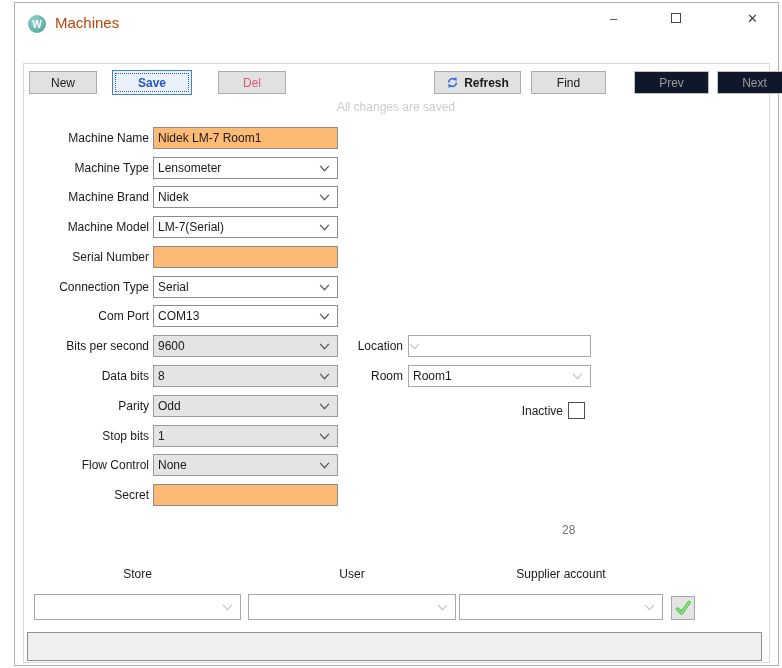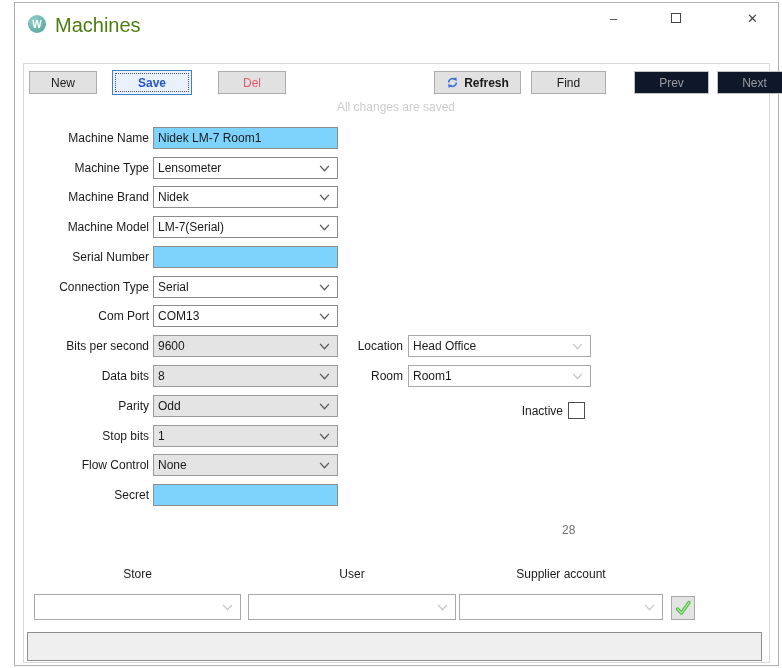--- a/index.html
+++ b/index.html
@@ -5,41 +5,41 @@
   * { margin:0; padding:0; box-sizing:border-box; }
   html,body { width:782px; height:668px; background:#ffffff;
     font-family:"Liberation Sans", sans-serif; overflow:hidden; }
   .window { position:absolute; left:14px; top:2px; width:765px; height:664px;
     background:#fff; border:1px solid #b0b0b0; }
   
   .titlebar { position:absolute; left:0; top:0; width:100%; height:42px; background:#fff; }
   .app-icon { position:absolute; left:13px; top:12px; width:18px; height:18px; border-radius:50%;
     background:radial-gradient(circle at 35% 30%, #8ed0c9, #4d9e97);
     color:#fff; font-size:10px; font-weight:bold; display:flex; align-items:center; justify-content:center; }
-  .title { position:absolute; left:40px; top:11px; font-size:20px; color:#4d7c0f; }
+  .title { position:absolute; left:40px; top:11px; font-size:15px; color:#c2410c; }
   .winbtn { position:absolute; top:0; width:45px; height:30px; display:flex; align-items:center;
     justify-content:center; color:#444; font-size:13px; cursor:default; }
   .maxbox { width:10px; height:10px; border:1px solid #444; display:inline-block; }
   
   .panel { position:absolute; left:8px; top:60px; width:747px; height:600px;
     border:1px solid #d8d8d8; background:#fff; }
   
   .btn { position:absolute; top:68px; height:23px; background:#e1e1e1; border:1px solid #adadad;
     font-size:12px; color:#1a1a1a; display:flex; align-items:center; justify-content:center; cursor:default; }
   .btn.save { background:#e9f2fb; border:1px solid #3f82c8; color:#2653cc; font-weight:bold;
     outline:1px dotted #44536e; outline-offset:-4px; top:67px; height:25px; }
   .btn.del { color:#e25a6e; }
   .btn.disabled { background:#0f172a; border-color:#c2c2c2; color:#9b9b9b;margin-left:20px; }
   .btn .ricon { margin-right:5px; display:inline-flex; }
   .status { position:absolute; left:281px; top:97px; width:200px; text-align:center;
     font-size:12px; color:#cccccc; }
   
   .lbl { position:absolute; left:0; width:134px; text-align:right; font-size:12px;
     color:#1a1a1a; line-height:22px; height:22px; }
-  .txt { position:absolute; width:185px; height:22px; border:1px solid #8c8c8c; background:#7dd3fc;
+  .txt { position:absolute; width:185px; height:22px; border:1px solid #8c8c8c; background:#fdba74;
     font-family:"Liberation Sans", sans-serif; font-size:12px; color:#1a1a1a; padding:0 4px; }
   .combo { position:absolute; width:185px; height:22px; border:1px solid #8c8c8c; background:#fff;
     display:flex; align-items:center; cursor:default; }
   .combo .cval { flex:1; font-size:12px; color:#1a1a1a; padding-left:4px; white-space:nowrap; overflow:hidden; }
   .combo .chev { margin-right:7px; color:#5a5a5a; display:inline-flex; }
   .combo.gray { background:#e4e4e4; border-color:#9a9a9a; }
   .combo.lite { border-color:#a8a8a8; }
   .combo.lite .chev { color:#c4c8cc; }
   .rlbl { position:absolute; text-align:right; font-size:12px; color:#1a1a1a; line-height:22px; height:22px; }
   .checkbox { position:absolute; width:17px; height:17px; border:1px solid #4f4f4f; background:#fff; cursor:default; }
@@ -197,21 +197,20 @@
           <path d="M1 1 L6 6.5 L11 1" stroke="currentColor" stroke-width="1.5" fill="none"></path>
         </svg>
     </span>
   </div>
 
   <div class="lbl" style="top:481px;">Secret</div>
   <input class="txt" style="left: 138px; top: 481px;" value="">
 
   <div class="rlbl" style="left:300px; top:332px; width:88px;">Location</div>
   <div class="combo lite" style="left:393px; top:332px; width:183px;">
-    <span class="cval">Head Office</span>
     <span class="chev">
       <svg width="11" height="7" viewBox="0 0 12 8">
           <path d="M1 1 L6 6.5 L11 1" stroke="currentColor" stroke-width="1.5" fill="none"></path>
         </svg>
     </span>
   </div>
 
   <div class="rlbl" style="left:300px; top:362px; width:88px;">Room</div>
   <div class="combo lite" style="left:393px; top:362px; width:183px;">
     <span class="cval">Room1</span>

